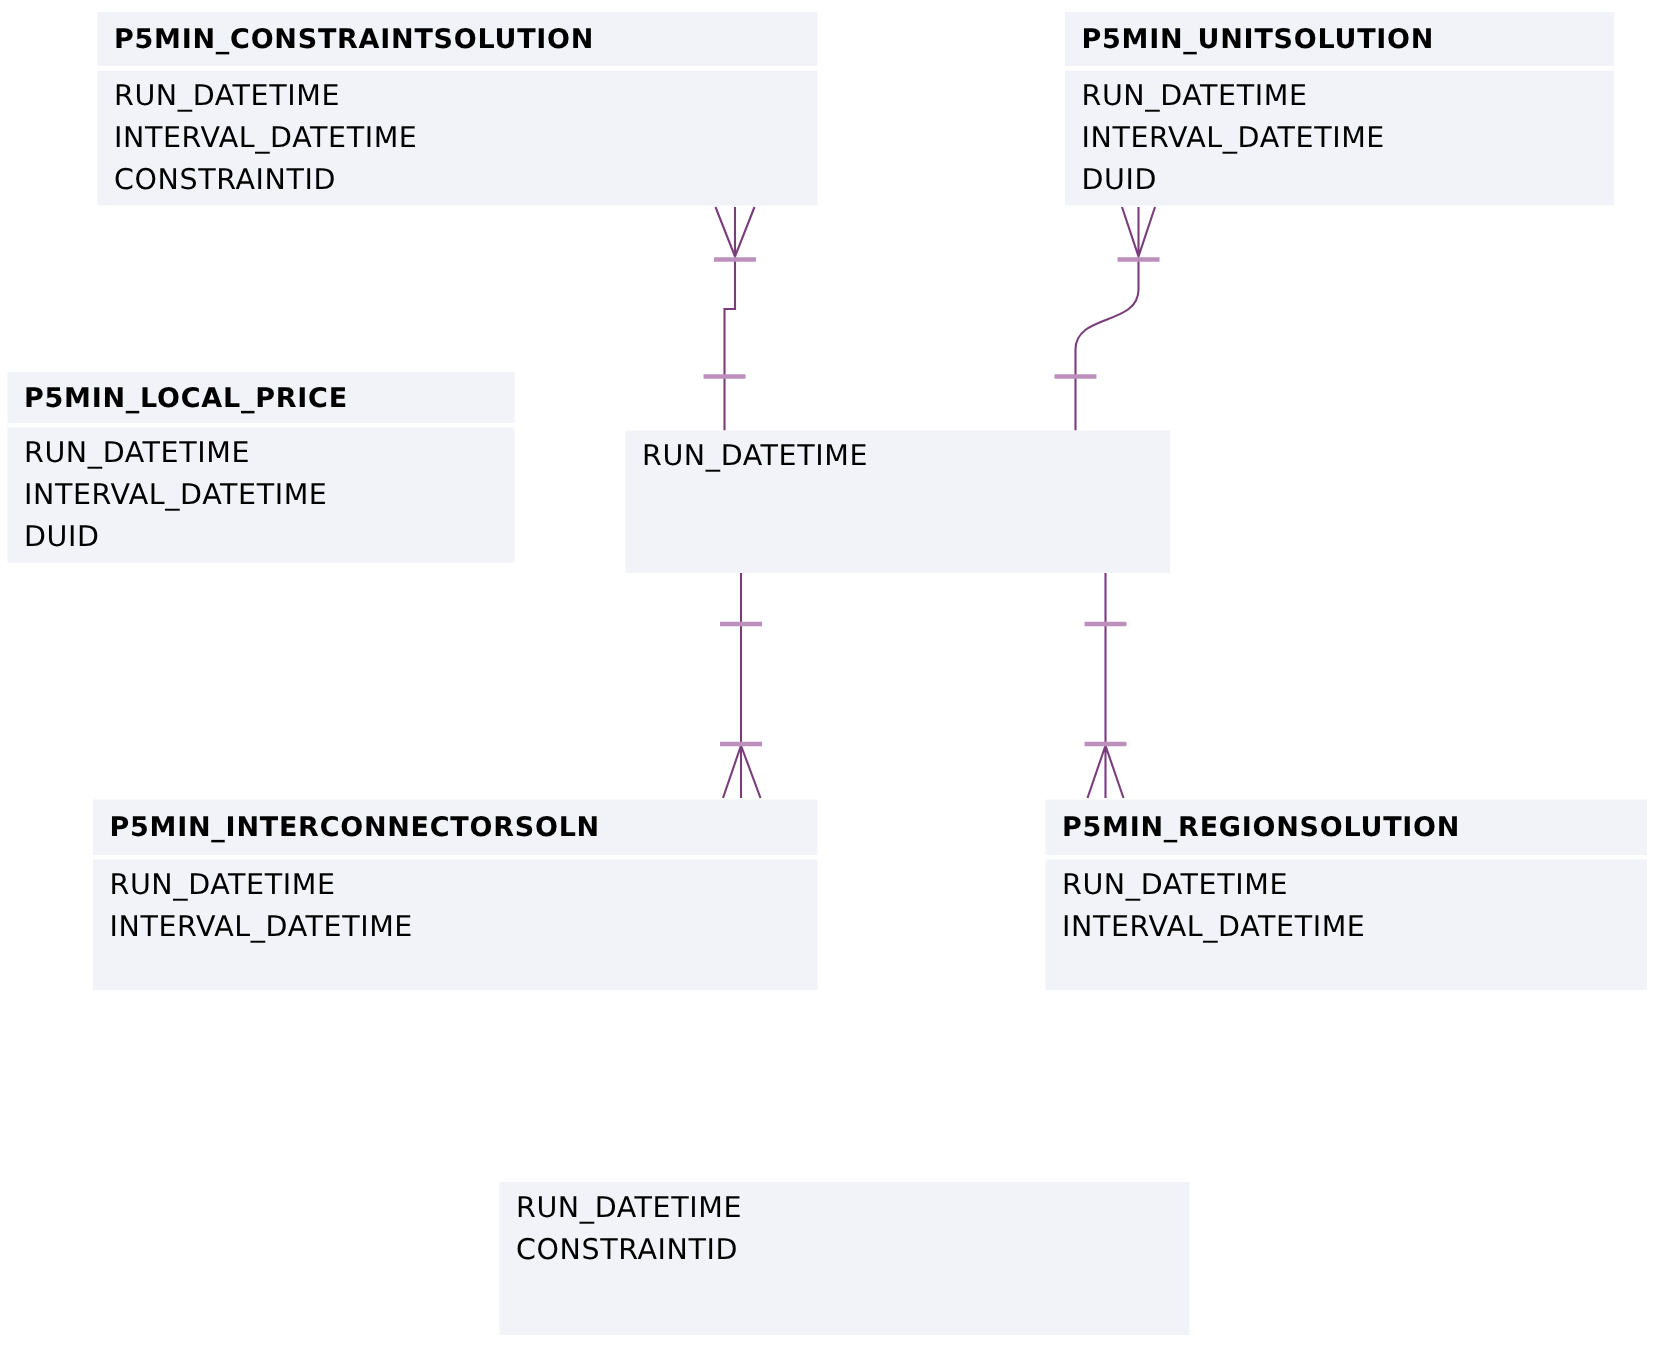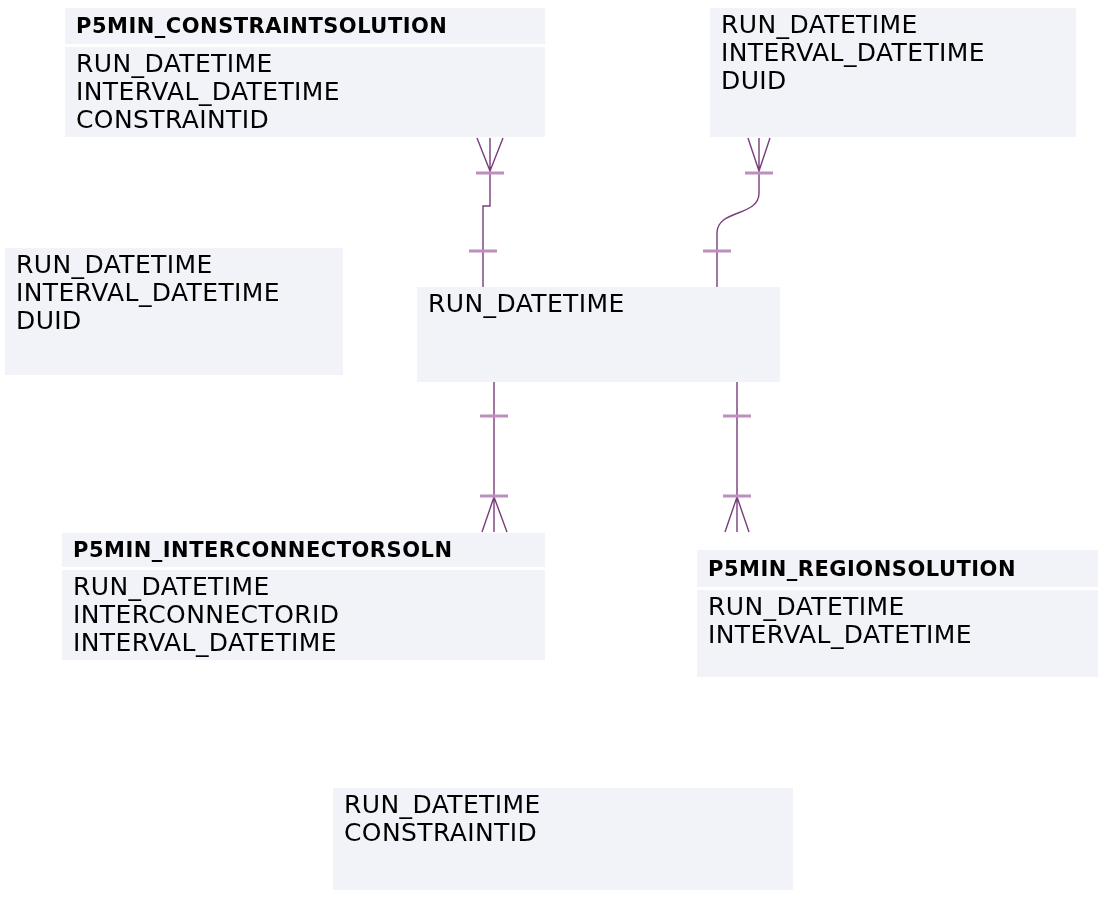--- a/index.html
+++ b/index.html
@@ -12,29 +12,29 @@
   .entity{
     position:absolute;
     background:#f2f3f8;
     display:flex;flex-direction:column;
     color:#000;
   }
   .entity-header{
     height:40px;box-sizing:border-box;
     display:flex;align-items:center;
     padding:0 11px;
-    font-weight:bold;font-size:21px;letter-spacing:0.5px;
+    font-weight:bold;font-size:18px;letter-spacing:0.5px;
     border-bottom:3px solid #ffffff;
     white-space:nowrap;
     cursor:pointer;
   }
   .entity-body{
     flex:1;
     padding:3px 11px;
-    font-size:25px;line-height:28px;letter-spacing:0.4px;
+    font-size:19px;line-height:28px;letter-spacing:0.4px;
   }
   .entity-col{white-space:nowrap;}
   svg.connector-layer{
     position:absolute;left:0;top:0;width:1103px;height:897px;
     pointer-events:none;
   }
 </style>
 </head>
 <body>
 
@@ -74,51 +74,52 @@
   <div class="entity" style="left:65px;top:8px;width:480px;height:129px;">
     <div class="entity-header">P5MIN_CONSTRAINTSOLUTION</div>
     <div class="entity-body">
       <div class="entity-col">RUN_DATETIME</div>
       <div class="entity-col">INTERVAL_DATETIME</div>
       <div class="entity-col">CONSTRAINTID</div>
     </div>
   </div>
 
   <div class="entity" style="left:710px;top:8px;width:366px;height:129px;">
+    <div class="entity-header">P5MIN_UNITSOLUTION</div>
     <div class="entity-body">
       <div class="entity-col">RUN_DATETIME</div>
       <div class="entity-col">INTERVAL_DATETIME</div>
       <div class="entity-col">DUID</div>
     </div>
   </div>
 
   <div class="entity" style="left:5px;top:248px;width:338px;height:127px;">
+    <div class="entity-header">P5MIN_LOCAL_PRICE</div>
     <div class="entity-body">
       <div class="entity-col">RUN_DATETIME</div>
       <div class="entity-col">INTERVAL_DATETIME</div>
       <div class="entity-col">DUID</div>
     </div>
   </div>
 
   <div class="entity" style="left:417px;top:287px;width:363px;height:95px;">
     <div class="entity-body">
       <div class="entity-col">RUN_DATETIME</div>
     </div>
   </div>
 
   <div class="entity" style="left:62px;top:533px;width:483px;height:127px;">
     <div class="entity-header">P5MIN_INTERCONNECTORSOLN</div>
     <div class="entity-body">
       <div class="entity-col">RUN_DATETIME</div>
-      <div class="entity-col">INTERCONNECTORID</div>
       <div class="entity-col">INTERVAL_DATETIME</div>
     </div>
   </div>
 
-  <div class="entity" style="left:697px;top:533px;width:401px;height:127px;margin-top:17px;">
+  <div class="entity" style="left:697px;top:533px;width:401px;height:127px;">
     <div class="entity-header">P5MIN_REGIONSOLUTION</div>
     <div class="entity-body">
       <div class="entity-col">RUN_DATETIME</div>
       <div class="entity-col">INTERVAL_DATETIME</div>
     </div>
   </div>
 
   <div class="entity" style="left:333px;top:788px;width:460px;height:102px;">
     <div class="entity-body">
       <div class="entity-col">RUN_DATETIME</div>

